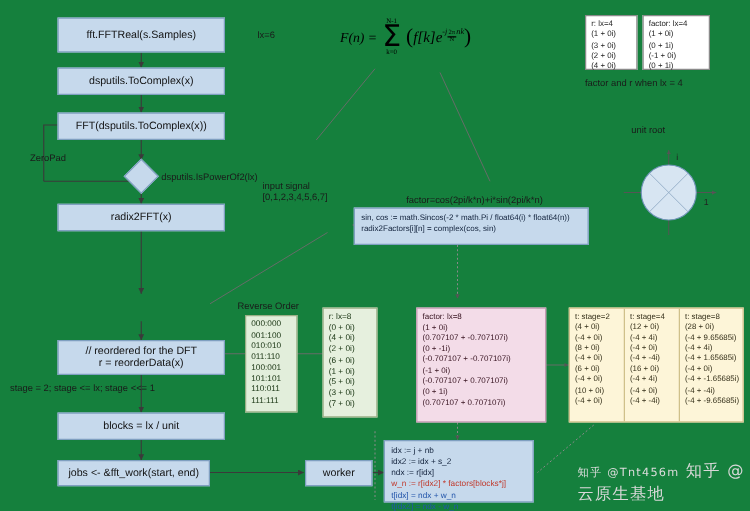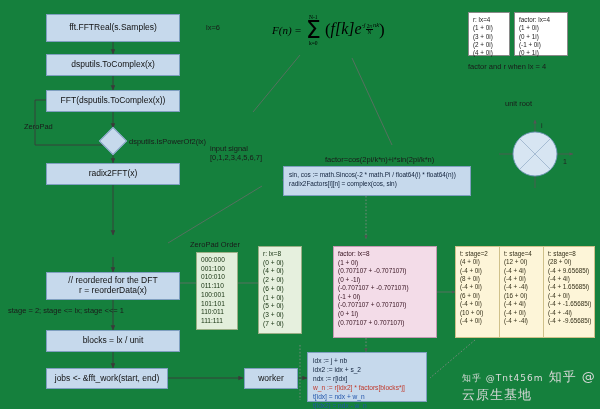--- a/index.html
+++ b/index.html
@@ -49,21 +49,21 @@
 
   .smallbox{position:absolute;box-sizing:border-box;border:1px solid #8a8a8a;background:#ffffff;
             font-size:6.3px;line-height:1.32;padding:3px 4px;color:#222;}
   .smallbox span{display:block;white-space:nowrap;}
 
   .formula{position:absolute;font-family:"Liberation Serif","DejaVu Serif",serif;color:#000;}
   .formula .fn{font-style:italic;font-size:11px;}
   .formula .sig{font-size:24px;line-height:0.8;vertical-align:middle;font-family:"DejaVu Sans",sans-serif;}
   .formula .lim{font-size:5.5px;display:block;text-align:center;}
   .formula .par{font-size:17px;vertical-align:middle;}
-  .formula .bod{font-style:italic;font-size:16px;}
+  .formula .bod{font-style:italic;font-size:12px;}
   .formula .exp{font-size:6.5px;vertical-align:super;font-style:italic;}
   .formula .frac{display:inline-block;vertical-align:middle;font-size:5.2px;text-align:center;line-height:1.05;}
   .formula .frac .num{display:block;border-bottom:0.6px solid #000;padding:0 1px;}
 
   .unitroot{position:absolute;}
   .watermark{position:absolute;font-size:13px;color:#d8d8d8;letter-spacing:1px;
              font-family:"DejaVu Sans",sans-serif;user-select:none;}
   .watermark .zh{font-size:9px;color:#dcdcdc;}
 </style>
 </head>
@@ -170,21 +170,21 @@
     <span>[0,1,2,3,4,5,6,7]</span>
   </div>
 
   <div class="lbl" style="left:325px;top:155px;">factor=cos(2pi/k*n)+i*sin(2pi/k*n)</div>
 
   <div class="sincosbox" style="left:283px;top:166px;width:188px;height:30px;">
     <span>sin, cos := math.Sincos(-2 * math.Pi / float64(i) * float64(n))</span>
     <span>radix2Factors[i][n] = complex(cos, sin)</span>
   </div>
 
-  <div class="lbl" style="left:190px;top:240px;">ZeroPad Order</div>
+  <div class="lbl" style="left:190px;top:240px;">Reverse Order</div>
 
   <div class="listbox" style="left:196px;top:252px;width:42px;height:78px;">
     <span>000:000</span>
     <span>001:100</span>
     <span>010:010</span>
     <span>011:110</span>
     <span>100:001</span>
     <span>101:101</span>
     <span>110:011</span>
     <span>111:111</span>

